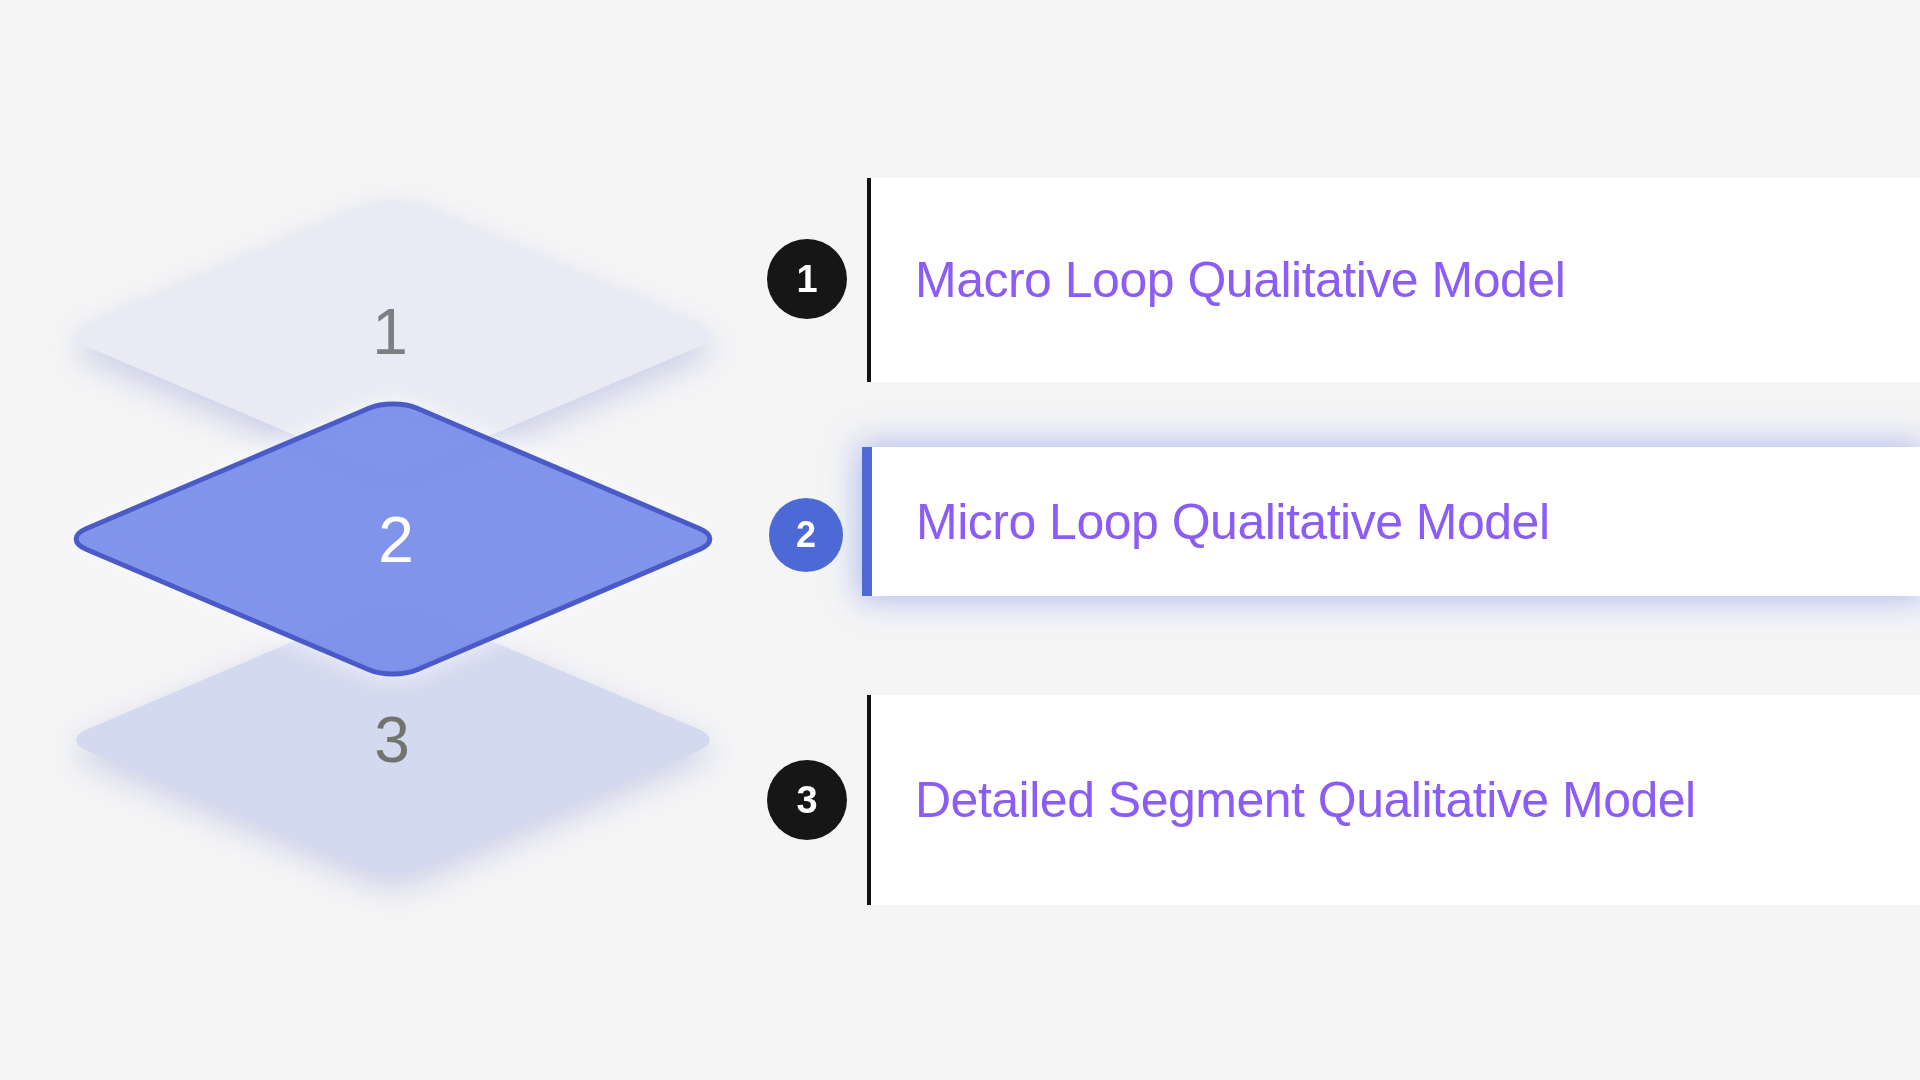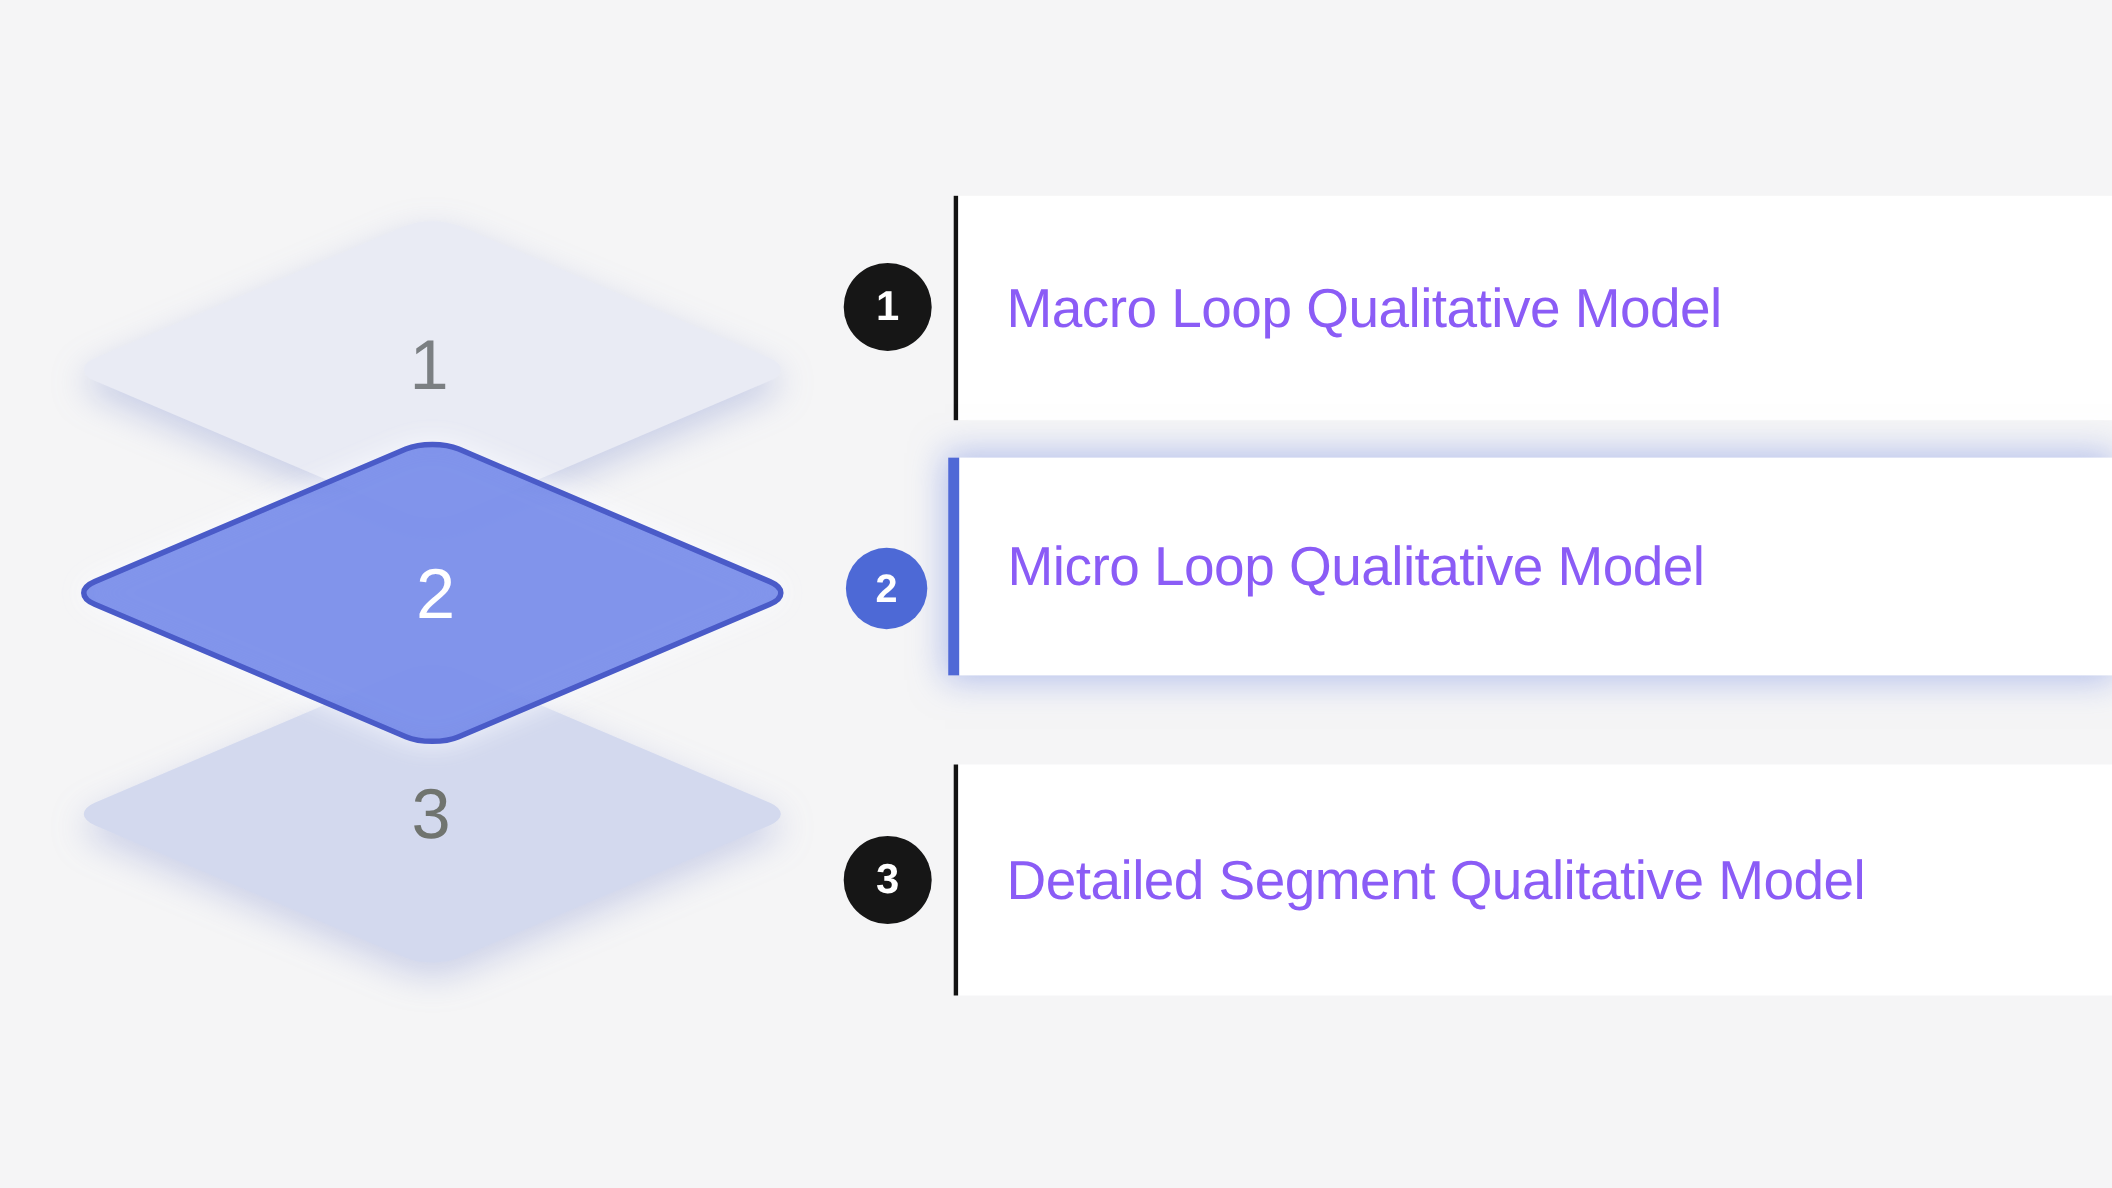--- a/index.html
+++ b/index.html
@@ -13,21 +13,21 @@
   .step-card{
     position:absolute;right:0;background:#FFFFFF;
     display:flex;align-items:center;padding-left:44px;box-sizing:border-box;
   }
   .step-card.plain{border-left:4px solid #121212;}
   .step-card.selected{
     border-left:10px solid #5069D6;
     box-shadow:0 0 30px 4px rgba(122,144,226,0.55);
   }
   .card-1{left:867px;top:178px;width:1053px;height:204px;}
-  .card-2{left:862px;top:416px;width:1058px;height:198px;}
+  .card-2{left:862px;top:447px;width:1058px;height:149px;}
   .card-3{left:867px;top:695px;width:1267px;height:210px;}
 
   .step-label{
     font-size:50px;letter-spacing:-0.5px;color:#8b5cf6;white-space:nowrap;
   }
 
   .badge{
     position:absolute;border-radius:50%;
     display:flex;align-items:center;justify-content:center;
     color:#FFFFFF;font-weight:600;line-height:1;

